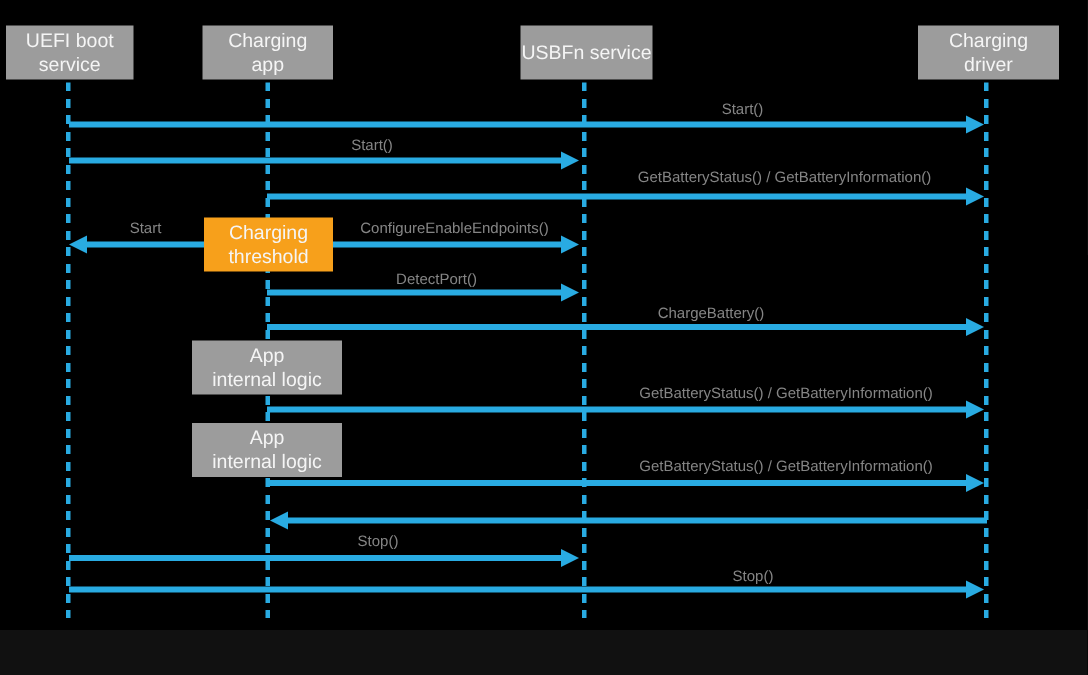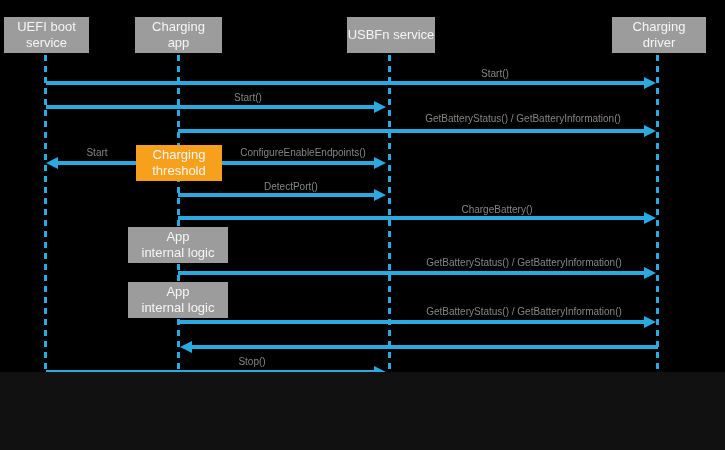--- a/index.html
+++ b/index.html
@@ -7,21 +7,21 @@
     --blue:#29abe2;
     --box-gray:#9c9c9c;
     --box-orange:#f7a01b;
     --box-text:#f5f5f5;
     --label-gray:#858585;
   }
   *{margin:0;padding:0;box-sizing:border-box;}
   html,body{background:#111;}
   .canvas{
     position:relative;
-    width:725px;height:372px;
+    width:725px;height:420px;
     background:var(--bg);
     overflow:hidden;
     font-family:"Liberation Sans","DejaVu Sans",sans-serif;
   }
   .actor-box,.note-box{
     position:absolute;
     display:flex;align-items:center;justify-content:center;
     text-align:center;
     color:var(--box-text);
     font-size:13px;line-height:16px;
@@ -91,21 +91,21 @@
   <div class="aline" style="left:222px;top:161px;width:152px;"></div>
   <span class="ahead r" style="left:374px;top:157px;"></span>
 
   <div class="note-box note-orange" style="left:136px;top:145px;width:86px;height:36px;">Charging
 threshold</div>
 
   <div class="mlabel" style="left:291px;top:180px;">DetectPort()</div>
   <div class="aline" style="left:178px;top:193px;width:196px;"></div>
   <span class="ahead r" style="left:374px;top:189px;"></span>
 
-  <div class="mlabel" style="left:497px;top:203px;">ChargeBattery()</div>
+  <div class="mlabel" style="left:474px;top:203px;">ChargeBattery()</div>
   <div class="aline" style="left:178px;top:216px;width:466px;"></div>
   <span class="ahead r" style="left:644px;top:212px;"></span>
 
   <div class="note-box note-gray" style="left:128px;top:227px;width:100px;height:36px;">App
 internal logic</div>
 
   <div class="mlabel" style="left:524px;top:256px;">GetBatteryStatus() / GetBatteryInformation()</div>
   <div class="aline" style="left:178px;top:271px;width:466px;"></div>
   <span class="ahead r" style="left:644px;top:267px;"></span>
 

